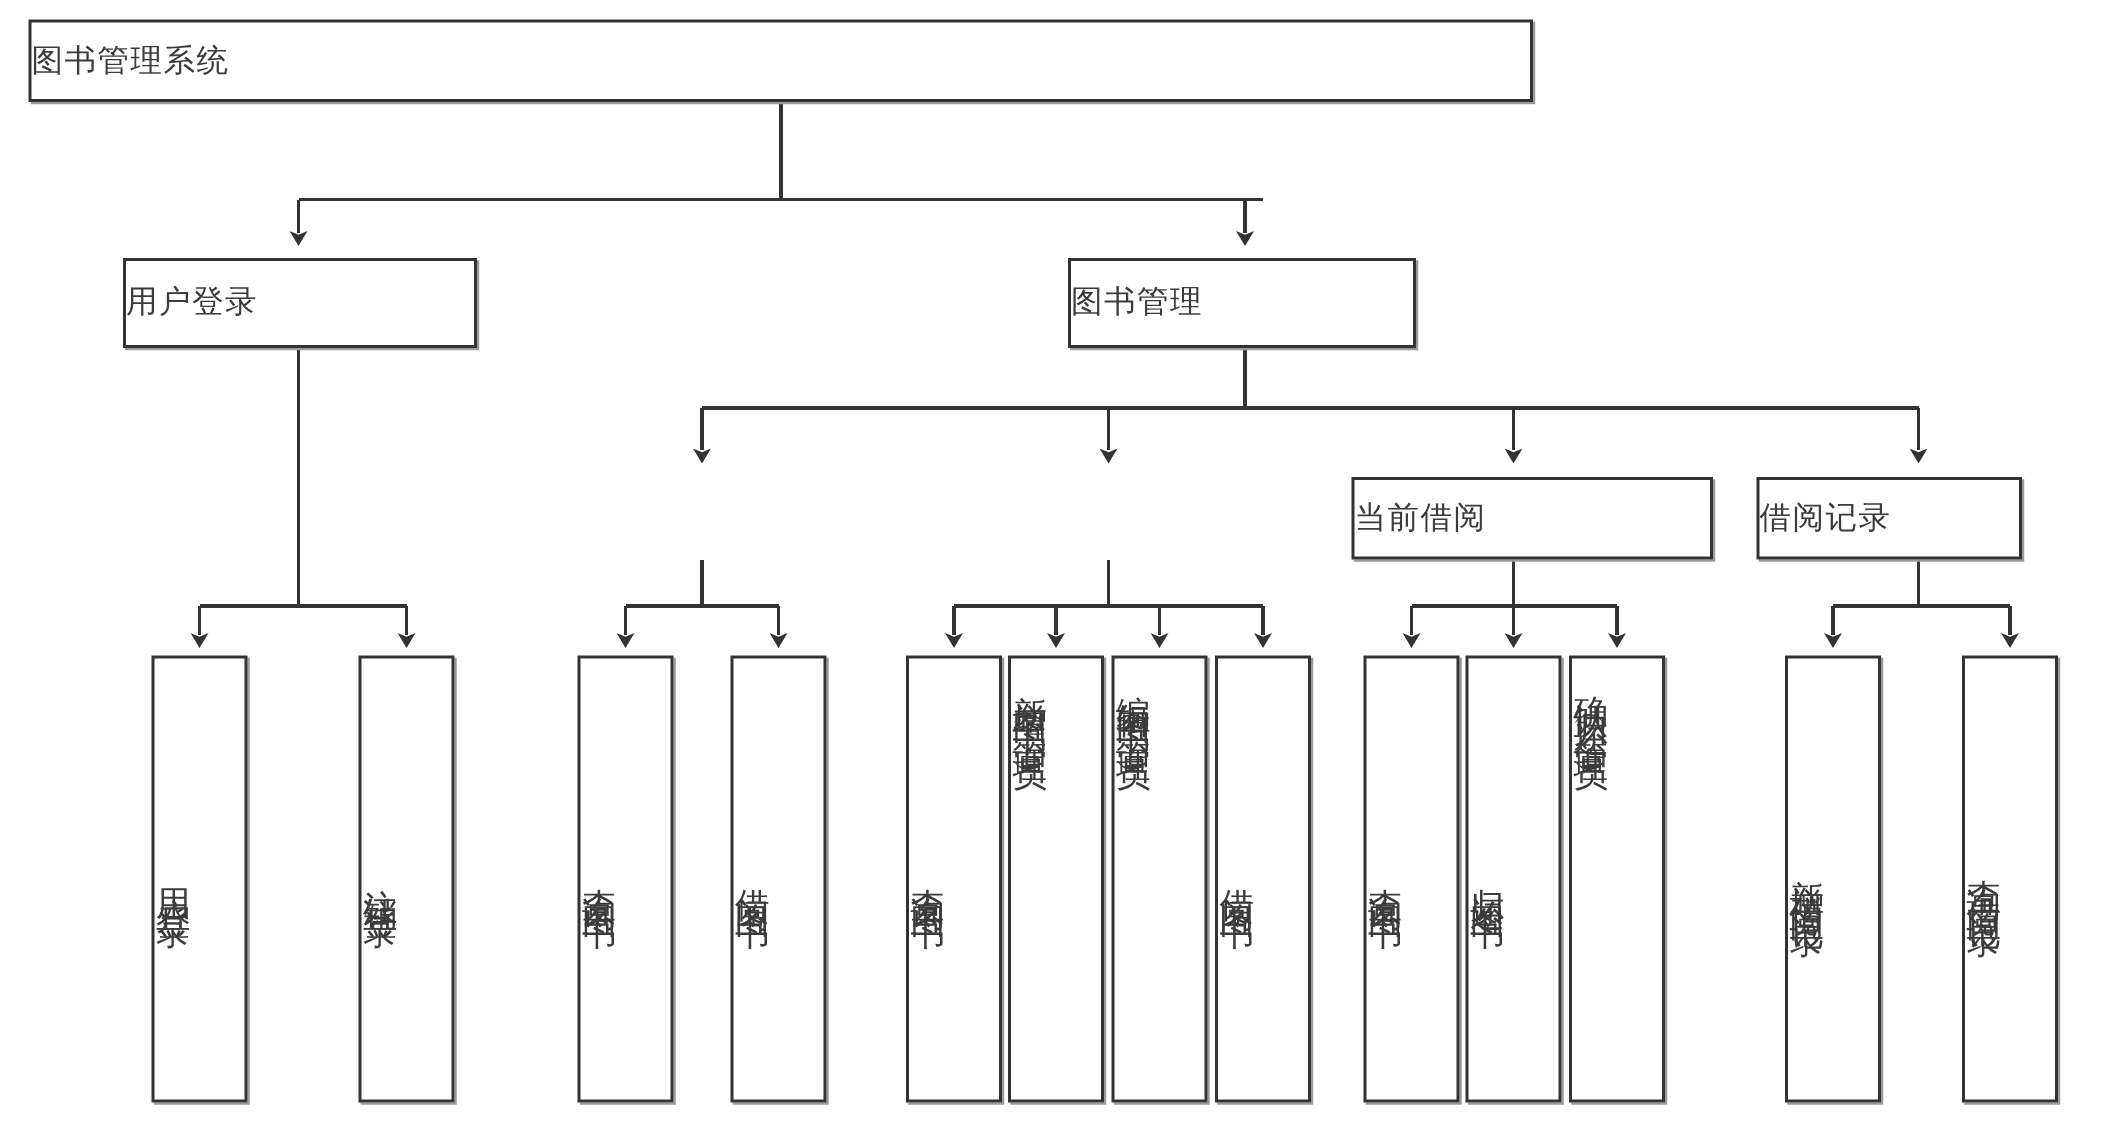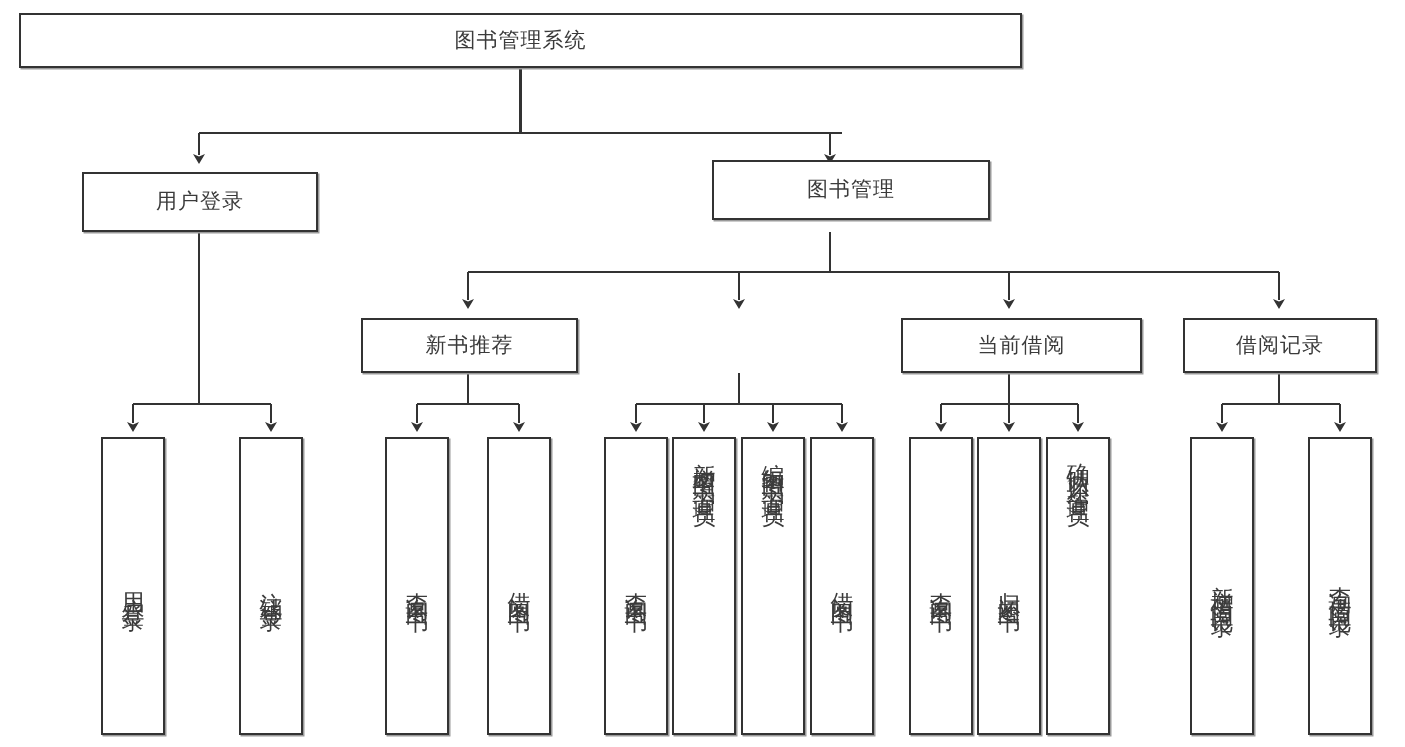--- a/index.html
+++ b/index.html
@@ -24,21 +24,20 @@
     pointer-events: none;
   }
   .node {
     position: absolute;
     box-sizing: border-box;
     border: 2px solid #333333;
     background: #ffffff;
     box-shadow: 1.5px 1.5px 0 0 #9a9a9a;
     display: flex;
     align-items: center;
-    justify-content: center;
   }
   .node .label {
     color: #3b3b3b;
     letter-spacing: 1px;
     text-align: center;
     white-space: nowrap;
   }
   .node.horiz .label {
     font-size: 21px;
     line-height: 1.1;
@@ -123,31 +122,28 @@
     </g>
   </svg>
 
   <div class="node horiz" style="left:19px; top:13px; width:1003px; height:55px;">
     <span class="label">图书管理系统</span>
   </div>
 
   <div class="node horiz" style="left:82px; top:172px; width:236px; height:60px;">
     <span class="label">用户登录</span>
   </div>
-  <div class="node horiz" style="left:712px; top:160px; width:278px; height:60px;">
+  <div class="node horiz" style="left:712px; top:172px; width:232px; height:60px;">
     <span class="label">图书管理</span>
   </div>
 
-  <div class="node horiz" style="left:361px; top:318px; width:217px; height:55px;">
-    <span class="label">新书推荐</span>
-  </div>
   <div class="node horiz" style="left:901px; top:318px; width:241px; height:55px;">
     <span class="label">当前借阅</span>
   </div>
-  <div class="node horiz" style="left:1171px; top:318px; width:194px; height:55px;margin-left:12px;">
+  <div class="node horiz" style="left:1171px; top:318px; width:177px; height:55px;">
     <span class="label">借阅记录</span>
   </div>
 
   <div class="node vert mid" style="left:101px; top:437px; width:64px; height:298px;">
     <span class="label">用户登录</span>
   </div>
   <div class="node vert mid" style="left:239px; top:437px; width:64px; height:298px;">
     <span class="label">注销登录</span>
   </div>
 

